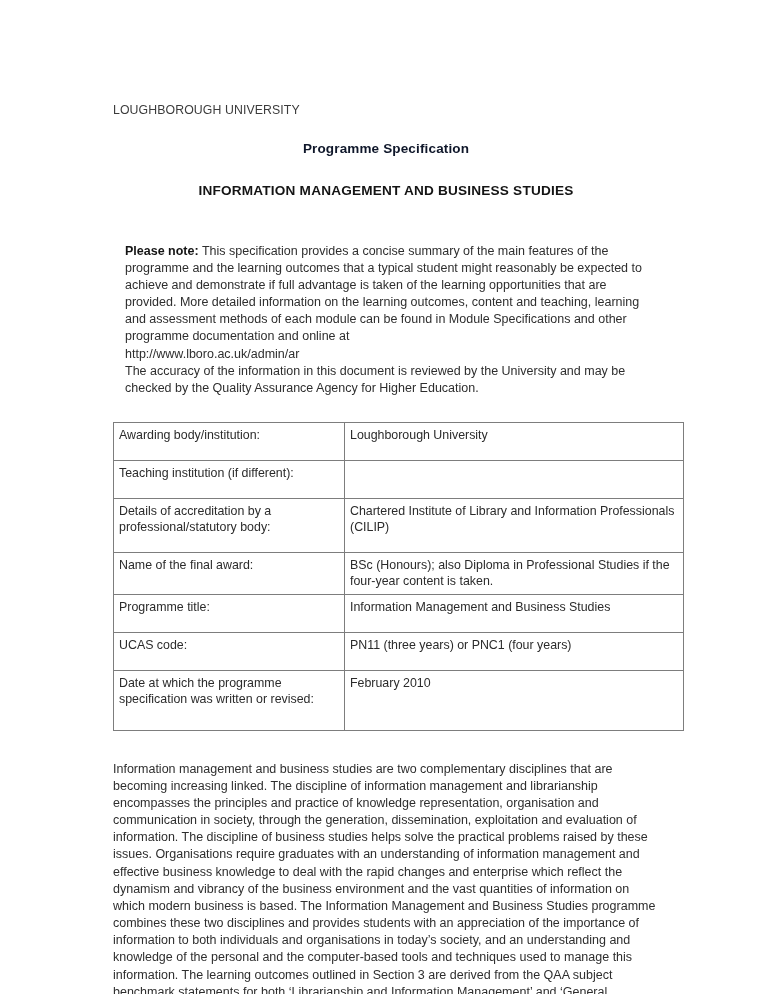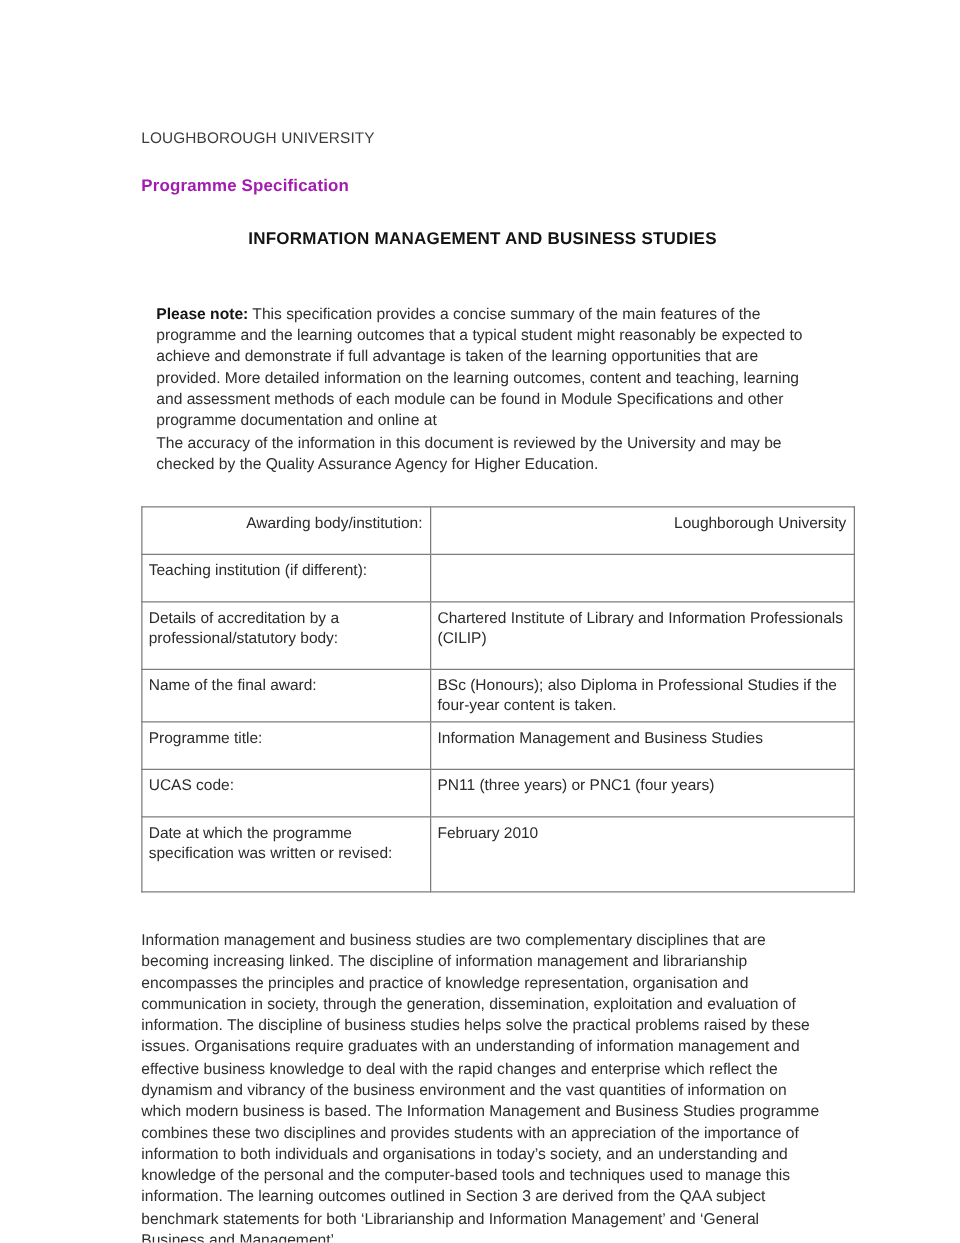--- a/index.html
+++ b/index.html
@@ -30,21 +30,22 @@
   .org-line {
     font-size: 12.3px;
     line-height: 15px;
     letter-spacing: 0.1px;
     color: #3b3b3b;
     margin: 0 0 23px 0;
   }
   .doc-title {
     font-size: 13.5px;
     font-weight: bold;
-    color: #a21caf;
+    text-align: center;
+    color: #0f172a;
     margin: 0 0 27px 0;
     letter-spacing: 0.15px;
   }
   .prog-title {
     font-size: 13.6px;
     font-weight: bold;
     text-align: center;
     color: #141414;
     margin: 0 0 45px 0;
     letter-spacing: 0.2px;
@@ -76,21 +77,21 @@
     border: 1px solid #7d7d7d;
     vertical-align: top;
     font-size: 12.4px;
     line-height: 16.4px;
     color: #2b2b2b;
     padding: 4px 6px 4px 5px;
   }
   td.col-label { width: 219px; }
   td.col-value { width: 327px; }
 
-  tr.r-tall td   { height: 29px; text-align: right; }
+  tr.r-tall td   { height: 29px; }
   tr.r-tall2 td  { height: 29px; }
   tr.r-acc td    { height: 45px; }
   tr.r-award td  { height: 32px; }
   tr.r-prog td   { height: 29px; }
   tr.r-ucas td   { height: 29px; }
   tr.r-date td   { height: 51px; margin-left: 28px; }
 
   
   .section-heading {
     font-size: 13px;
@@ -113,20 +114,21 @@
   <div class="content">
 
     <div class="org-line">LOUGHBOROUGH UNIVERSITY</div>
 
     <div class="doc-title">Programme Specification</div>
 
     <div class="prog-title">INFORMATION MANAGEMENT AND BUSINESS STUDIES</div>
 
     <div class="note-block">
       <p><span class="lead">Please note:</span><span> This specification provides a concise summary of the main features of the programme and the learning outcomes that a typical student might reasonably be expected to achieve and demonstrate if full advantage is taken of the learning opportunities that are provided.  More detailed information on the learning outcomes, content and teaching, learning and assessment methods of each module can be found in Module Specifications and other programme documentation and online at</span></p>
+      <p>http://www.lboro.ac.uk/admin/ar</p>
       <p>The accuracy of the information in this document is reviewed by the University and may be checked by the Quality Assurance Agency for Higher Education.</p>
     </div>
 
     <table class="spec-table">
       <tbody>
         <tr class="r-tall">
           <td class="col-label">Awarding body/institution:</td>
           <td class="col-value">Loughborough University</td>
         </tr>
         <tr class="r-tall2">

